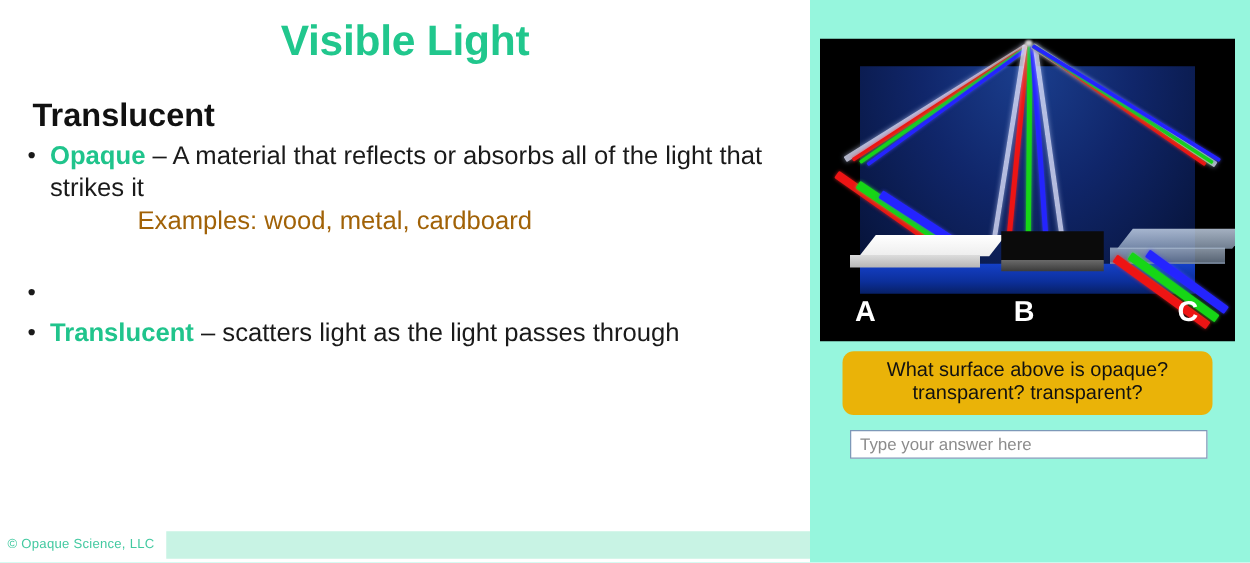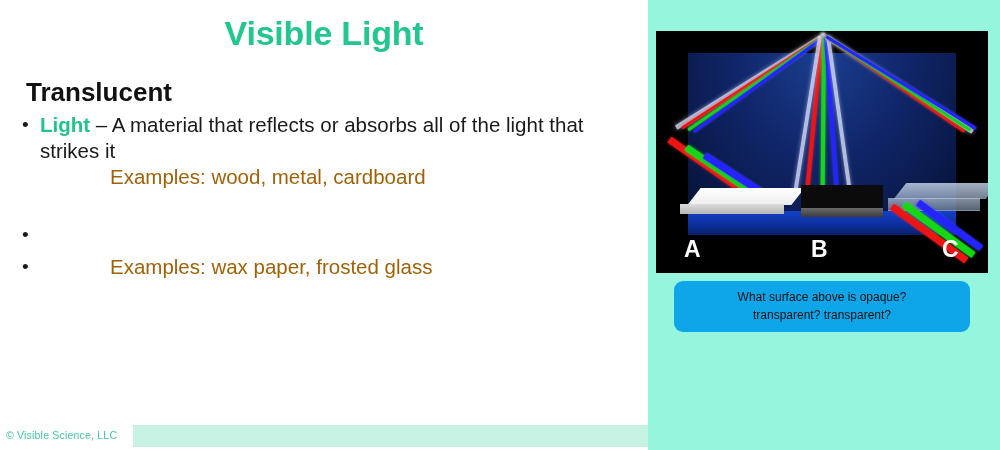--- a/index.html
+++ b/index.html
@@ -116,25 +116,25 @@
   .fig-label{
     position:absolute;bottom:10px;
     color:#ffffff;font-size:23px;font-weight:bold;
     font-family:"Liberation Sans", sans-serif;
   }
   .lab-a{left:28px;} .lab-b{left:155px;} .lab-c{left:286px;}
 
   
   .question-box{
     position:absolute;left:674px;top:281px;width:296px;
-    background:#0ea5e9;border-radius:9px;
+    background:#eab308;border-radius:9px;
     padding:7px 10px 8px 10px;
     box-sizing:border-box;
     text-align:center;
-    font-size:12px;line-height:18px;color:#111111;
+    font-size:16px;line-height:18px;color:#111111;
   }
   .answer-input{
     position:absolute;left:680px;top:344px;width:286px;height:23px;
     box-sizing:border-box;
     background:#ffffff;border:1px solid #7d99b8;
     font-size:13.5px;color:#8c8c8c;
     padding:0 7px;
     font-family:"Liberation Sans", sans-serif;
     outline:none;
   }
@@ -148,41 +148,41 @@
   <div class="left-panel">
 
     <div class="slide-title">Visible Light</div>
 
     <div class="vocab-heading">Translucent</div>
 
     <div class="bullets">
 
       <div class="bullet">
         <span class="dot">•</span>
-        <span class="body"><span class="term">Light</span><span> – </span><span>A material that reflects or absorbs all of the light that strikes it</span></span>
+        <span class="body"><span class="term">Opaque</span><span> – </span><span>A material that reflects or absorbs all of the light that strikes it</span></span>
         <span class="examples">Examples: wood, metal, cardboard</span>
       </div>
 
       <div class="gap-a"></div>
 
       <div class="bullet">
         <span class="dot">•</span>
       </div>
 
       <div class="gap-b"></div>
 
       <div class="bullet">
         <span class="dot">•</span>
-        <span class="examples">Examples: wax paper, frosted glass</span>
+        <span class="body"><span class="term">Translucent</span><span> – </span><span>scatters light as the light passes through</span></span>
       </div>
 
     </div>
 
     <div class="footer-band"></div>
-    <div class="copyright">© Visible  Science, LLC</div>
+    <div class="copyright">© Opaque  Science, LLC</div>
   </div>
 
   <div class="figure-frame">
 
     <div class="backdrop"></div>
     <div class="floor"></div>
 
     <div class="beam w" style="left:166px;top:3px;width:172px;height:5px;transform:rotate(148deg);"></div>
     <div class="beam r" style="left:167px;top:4px;width:168px;height:3px;transform:rotate(147deg);"></div>
     <div class="beam g" style="left:168px;top:4px;width:165px;height:3px;transform:rotate(145.5deg);"></div>
@@ -221,14 +221,15 @@
     <div class="fig-label lab-a">A</div>
     <div class="fig-label lab-b">B</div>
     <div class="fig-label lab-c">C</div>
   </div>
 
   <div class="question-box">
     <div>What surface above is opaque?</div>
     <div>transparent? transparent?</div>
   </div>
 
+  <input class="answer-input" type="text" placeholder="Type your answer here" style="">
 
 </div>
 
 </body></html>

